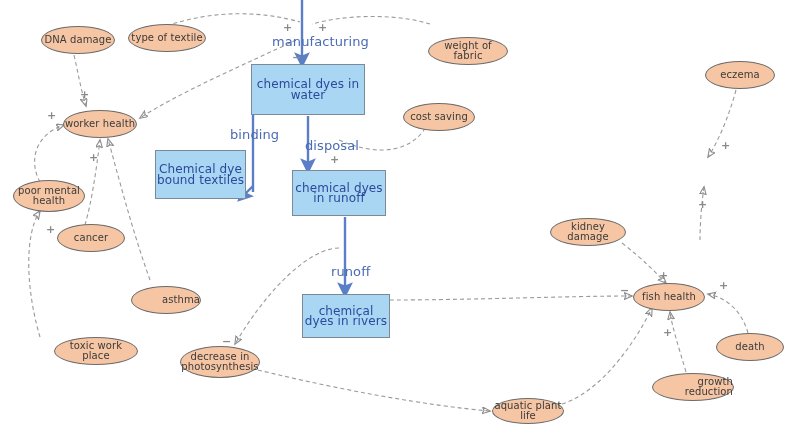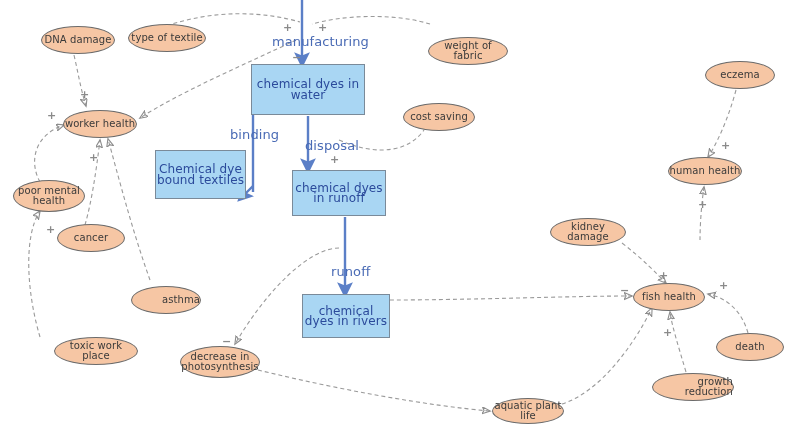--- a/index.html
+++ b/index.html
@@ -116,23 +116,20 @@
   </div>
   <div class="node ellipse" style="left:705px;top:61px;width:70px;height:28px;">
     <span>eczema</span>
   </div>
   <div class="node ellipse" style="left:63px;top:110px;width:74px;height:28px;">
     <span>worker health</span>
   </div>
   <div class="node ellipse" style="left:403px;top:103px;width:72px;height:28px;">
     <span>cost saving</span>
   </div>
-  <div class="node ellipse" style="left:668px;top:157px;width:74px;height:28px;">
-    <span>human health</span>
-  </div>
   <div class="node ellipse" style="left:13px;top:180px;width:72px;height:32px;">
     <span>poor mental health</span>
   </div>
   <div class="node ellipse" style="left:550px;top:218px;width:76px;height:28px;">
     <span>kidney damage</span>
   </div>
   <div class="node ellipse" style="left:57px;top:224px;width:68px;height:28px;justify-content:center;">
     <span>cancer</span>
   </div>
   <div class="node ellipse" style="left:131px;top:286px;width:70px;height:28px;justify-content:flex-end;">

